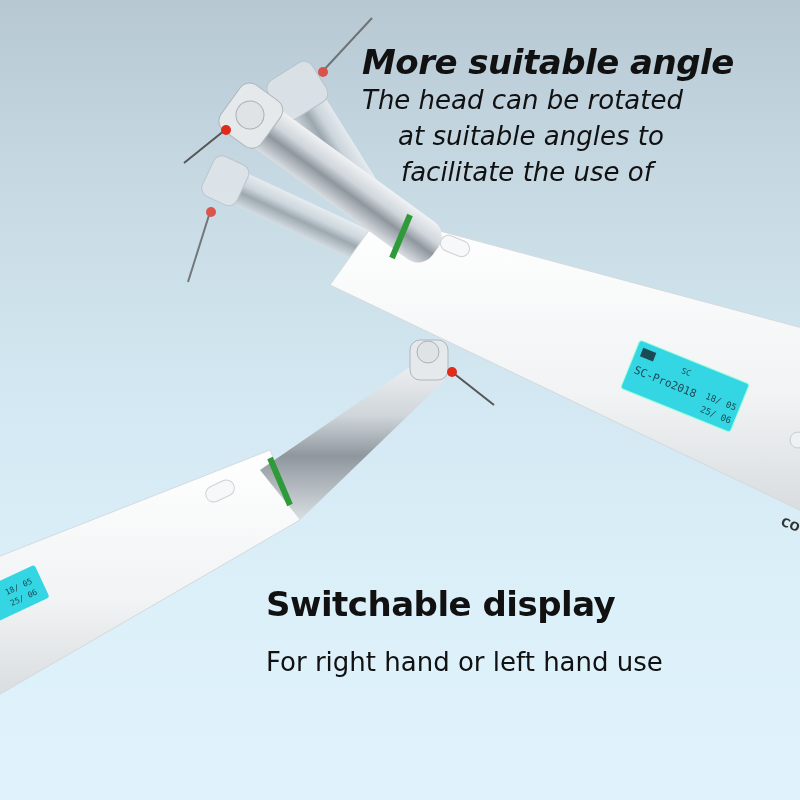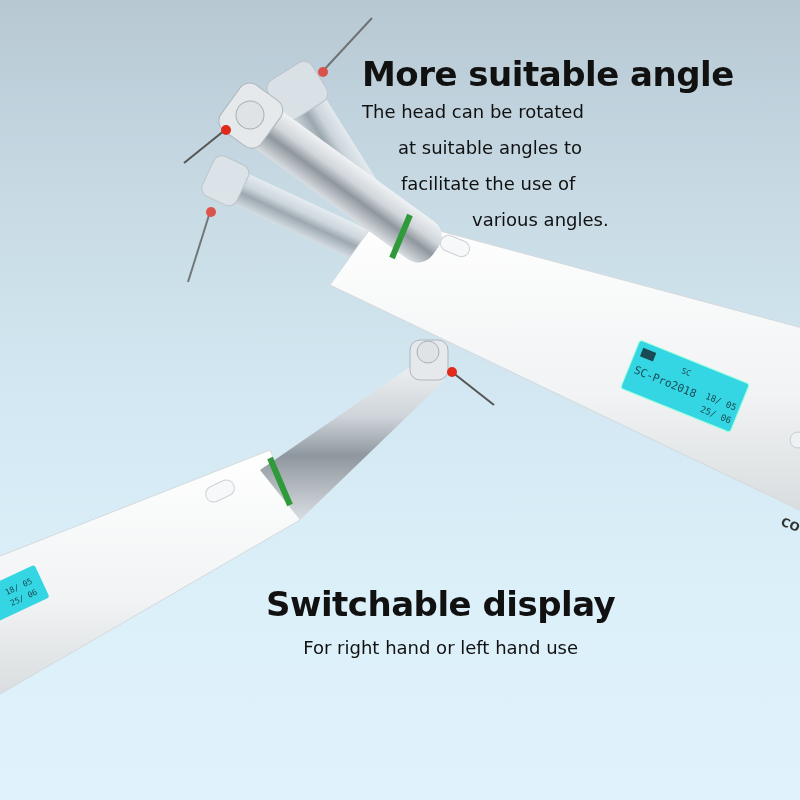--- a/index.html
+++ b/index.html
@@ -2,27 +2,27 @@
 <html><head>
 <meta charset="utf-8">
 <style>
   html, body { margin:0; padding:0; }
   body { width:800px; height:800px; overflow:hidden; position:relative;
     background: linear-gradient(180deg, #b7c8d3 0%, #c8dbe5 25%, #d3e8f2 50%, #dcf0fa 75%, #e0f3fc 100%);
     font-family: "DejaVu Sans", sans-serif; }
   .art { position:absolute; left:0; top:0; width:800px; height:800px; }
   .text-block { position:absolute; color:#111; }
   .h1 { font-weight:bold; font-size:34px; line-height:40px; letter-spacing:-0.5px; white-space:nowrap; }
-  .body { font-size:18px; line-height:36px; white-space:nowrap; }
-  #angle-block { left:362px; top:54px; }
+  .body { font-size:26px; line-height:36px; white-space:nowrap; }
+  #angle-block { left:362px; top:42px;font-style:italic; }
   #angle-block .l1 { margin-left:0; }
   #angle-block .l2 { margin-left:36px; }
   #angle-block .l3 { margin-left:39px; }
   #angle-block .l4 { margin-left:110px; }
-  #display-block { left:266px; top:584px;text-align:center; }
+  #display-block { left:266px; top:584px; }
   .lcd-text { font-family:"DejaVu Sans Mono", monospace; fill:#1a4a55; }
 </style>
 </head>
 <body>
 
 <svg class="art" viewBox="0 0 800 800" xmlns="http://www.w3.org/2000/svg">
   <defs>
     <linearGradient id="metal" x1="0" y1="0" x2="0" y2="1">
       <stop offset="0" stop-color="#f0f2f4"></stop>
       <stop offset="0.35" stop-color="#cfd5da"></stop>
@@ -93,19 +93,18 @@
       <text class="lcd-text" x="22" y="28" font-size="8">25/ 06</text>
     </g>
   </g>
 </svg>
 
 <div class="text-block" id="angle-block">
   <div class="h1">More suitable angle</div>
   <div class="body l1">The head can be rotated</div>
   <div class="body l2">at suitable angles to</div>
   <div class="body l3">facilitate the use of</div>
-  <div class="body l4">various angles.</div>
 </div>
 
 <div class="text-block" id="display-block">
   <div class="h1">Switchable display</div>
-  <div class="body" style="margin-top:6px">For right hand or left hand use</div>
+  <div class="body" style="margin-top:20px">For right hand or left hand use</div>
 </div>
 
 </body></html>

